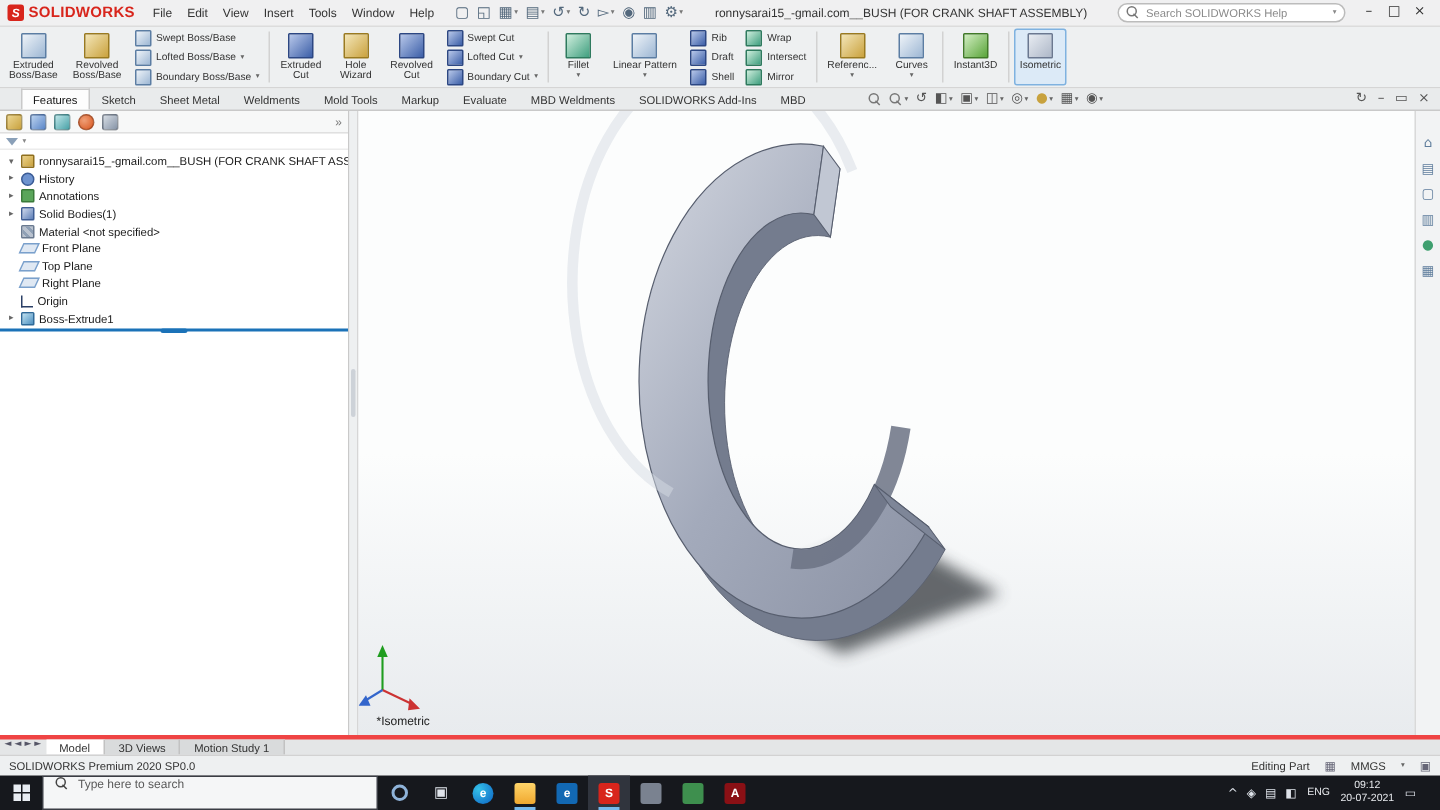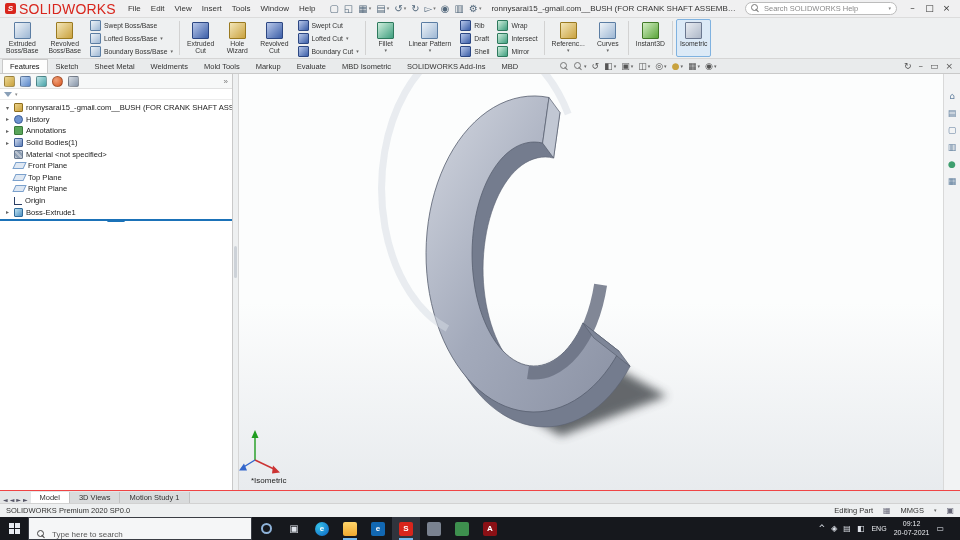--- a/index.html
+++ b/index.html
@@ -4,21 +4,21 @@
 <style>
 *{box-sizing:border-box;margin:0;padding:0}
 html,body{width:960px;height:540px;overflow:hidden}
 body{font-family:"Liberation Sans","DejaVu Sans",sans-serif;font-size:8px;color:#222;background:#fff}
 #app{display:flex;flex-direction:column;width:960px;height:540px}
 .glyph{font-family:"DejaVu Sans",sans-serif;line-height:1}
 
 #titlebar{height:18px;background:#f0f0f1;display:flex;align-items:center;padding:0 5px;gap:1px;border-bottom:1px solid #dcdcdc;flex:none}
 .sw-logo{display:flex;align-items:center;gap:3px;margin-right:6px}
 .sw-mark{width:11px;height:11px;background:#d8251c;color:#fff;font-weight:bold;font-style:italic;font-size:8px;display:flex;align-items:center;justify-content:center;border-radius:2px}
-.sw-name{color:#d8251c;font-weight:normal;font-size:14px;letter-spacing:.2px}
+.sw-name{color:#d8251c;font-weight:bold;font-size:10px;letter-spacing:.2px}
 .menu-item{padding:2px 5px;color:#333;cursor:default}
 #qat{display:flex;align-items:center;margin-left:7px;gap:3px}
 .qat-btn{display:flex;align-items:center;padding:0 1px}
 .qat-glyph{font-size:10px;color:#53687c}
 .qat-arrow{font-size:5px;color:#777;margin-left:1px}
 #doc-title{flex:1;text-align:center;color:#333;white-space:nowrap;overflow:hidden;text-overflow:ellipsis;padding:0 8px;font-size:8px}
 #help-search{width:152px;height:13px;background:#fff;border:1px solid #bcbcbc;border-radius:7px;display:flex;align-items:center;gap:4px;padding:0 5px;color:#8a8a8a;flex:none}
 #help-search .ph{flex:1;white-space:nowrap;overflow:hidden;font-size:7.5px}
 .mag{width:9px;height:9px;position:relative;flex:none}
 .mag::before{content:'';position:absolute;width:5px;height:5px;border:1.2px solid #777;border-radius:50%;left:0;top:0}
@@ -36,21 +36,21 @@
 .v-teal{background:linear-gradient(135deg,#cfeedd,#3f9f7f);border-color:#2e7a5e}
 .v-navy{background:linear-gradient(135deg,#b8c8ea,#3c5fa8);border-color:#2c4783}
 .v-green{background:linear-gradient(135deg,#d2eec2,#5aa53a);border-color:#417a28}
 .v-cube{background:linear-gradient(135deg,#e8ecf2,#aeb8c8);border-color:#6b7890}
 .rib-label{font-size:6.8px;color:#333;text-align:center}
 .rib-caret{font-size:5px;color:#666;margin-top:1px}
 .rib-stack{display:flex;flex-direction:column;justify-content:center;gap:2px;padding:0 3px}
 .rib-small{display:flex;align-items:center;gap:3px;font-size:6.8px;color:#333}
 .rib-sep{width:1px;background:#d2d2d2;margin:2px 1px}
 
-#tabrow{height:15px;background:#e9ebec;display:flex;align-items:flex-start;padding-left:2px;border-bottom:1px solid #c9c9c9;flex:none}
+#tabrow{height:15px;background:#e9ebec;display:flex;align-items:flex-start;padding-left:14px;border-bottom:1px solid #c9c9c9;flex:none}
 #feature-tabs{display:flex;align-items:flex-end}
 .ftab{padding:2px 7px 2px;font-size:7.5px;color:#333;border:1px solid transparent;border-bottom:none;white-space:nowrap}
 .ftab.active{background:#fdfdfd;border-color:#c9c9c9;color:#111}
 #headsup{display:flex;align-items:center;gap:5px;margin-left:34px;align-self:center}
 .hud-btn{display:flex;align-items:center;gap:1px}
 .hud-glyph{font-size:9px;color:#555}
 .hud-caret{font-size:5px;color:#666}
 #doc-controls{margin-left:auto;display:flex;gap:7px;align-self:center;padding-right:7px}
 .docwin-btn{font-size:9px;color:#555}
 
@@ -83,35 +83,35 @@
 .rollback-bar{height:2px;background:#1b72b8;margin-top:2px}
 .rollback-bar::after{content:'';display:block;width:18px;height:3px;background:#1b72b8;margin:-1px auto 0;border-radius:2px}
 #splitter{width:6px;background:#eef0f1;border-right:1px solid #d6d6d6;position:relative;flex:none}
 #splitter::after{content:'';position:absolute;top:172px;left:1px;width:3px;height:32px;background:#cdd2d8;border-radius:2px}
 #viewport{flex:1;position:relative;background:linear-gradient(#fcfdfd 55%,#e8ebee);overflow:hidden}
 #scene{position:absolute;left:0;top:0;width:721px;height:416px}
 #view-label{position:absolute;left:12px;bottom:5px;font-size:8px;color:#222}
 #taskpane{position:absolute;right:0;top:0;bottom:0;width:17px;background:#f2f3f4;border-left:1px solid #d9d9d9;display:flex;flex-direction:column;align-items:center;padding-top:18px;gap:8px}
 .tp-icon{font-size:9px;color:#5f7d9c}
 
-#doctabbar{height:13px;background:#e4e6e7;display:flex;align-items:flex-end;border-top:1px solid #ef4444;flex:none}
+#doctabbar{height:13px;background:#e4e6e7;display:flex;align-items:flex-start;border-top:3px solid #ef4444;flex:none}
 #doctab-nav{display:flex;align-items:center;gap:2px;padding:0 3px;color:#555}
 .dnav{font-size:6px;color:#556}
 #doctabs{display:flex}
 .dtab{padding:1px 9px;font-size:7.5px;display:flex;align-items:center;background:#d9dbdc;border-right:1px solid #c2c2c2;color:#333;white-space:nowrap}
 .dtab.active{background:#fff}
 #statusbar{height:14px;background:#eef0f1;border-top:1px solid #d2d2d2;display:flex;align-items:center;padding:0 6px;font-size:7.5px;color:#333;flex:none}
 #status-right{margin-left:auto;display:flex;align-items:center;gap:10px}
 .status-ic{font-size:8px;color:#667}
 
 #taskbar{height:23px;background:#16181d;display:flex;align-items:stretch;color:#e8eaee;flex:none}
 #start{width:28px;display:flex;align-items:center;justify-content:center}
 .win-logo{display:grid;grid-template-columns:5px 5px;grid-template-rows:5px 5px;gap:1px}
 .win-logo i{background:#e8ecf2}
-#tsearch{width:224px;background:#f5f6f7;display:flex;align-items:flex-end;gap:6px;padding:0 8px;color:#5a5a5a;border:1px solid #3a3d44;font-size:8px}
+#tsearch{width:224px;background:#f5f6f7;display:flex;align-items:flex-start;gap:6px;padding:0 8px;color:#5a5a5a;border:1px solid #3a3d44;font-size:8px}
 #cortana{width:28px;display:flex;align-items:center;justify-content:center}
 .cortana-ring{width:11px;height:11px;border:2px solid #8fb3d9;border-radius:50%}
 #taskview{width:28px;display:flex;align-items:center;justify-content:center;font-size:10px;color:#dfe3ea}
 #apps{display:flex}
 .tapp{width:28px;display:flex;align-items:center;justify-content:center;position:relative}
 .tapp.running::after{content:'';position:absolute;bottom:0;left:7px;right:7px;height:2px;background:#76b9ed}
 .tapp.active{background:#30343d}
 .ai{width:14px;height:14px;border-radius:2px;display:flex;align-items:center;justify-content:center;color:#fff;font-size:8px;font-weight:bold}
 .app-edge{background:radial-gradient(circle at 30% 30%,#35c1e8,#0b62c4);border-radius:50%}
 .app-folder{background:linear-gradient(#ffd56a,#f0a82f)}
@@ -340,21 +340,21 @@
 
   <div id="tabrow">
     <div id="feature-tabs">
         <div class="ftab active">Features</div>
         <div class="ftab">Sketch</div>
         <div class="ftab">Sheet Metal</div>
         <div class="ftab">Weldments</div>
         <div class="ftab">Mold Tools</div>
         <div class="ftab">Markup</div>
         <div class="ftab">Evaluate</div>
-        <div class="ftab">MBD Isometric</div>
+        <div class="ftab">MBD Weldments</div>
         <div class="ftab">SOLIDWORKS Add-Ins</div>
         <div class="ftab">MBD</div>
       </div>
     <div id="headsup">
         <div class="hud-btn">
           <div class="mag"></div>
         </div>
         <div class="hud-btn">
           <div class="mag"></div>
           <div class="hud-caret glyph">▾</div>

